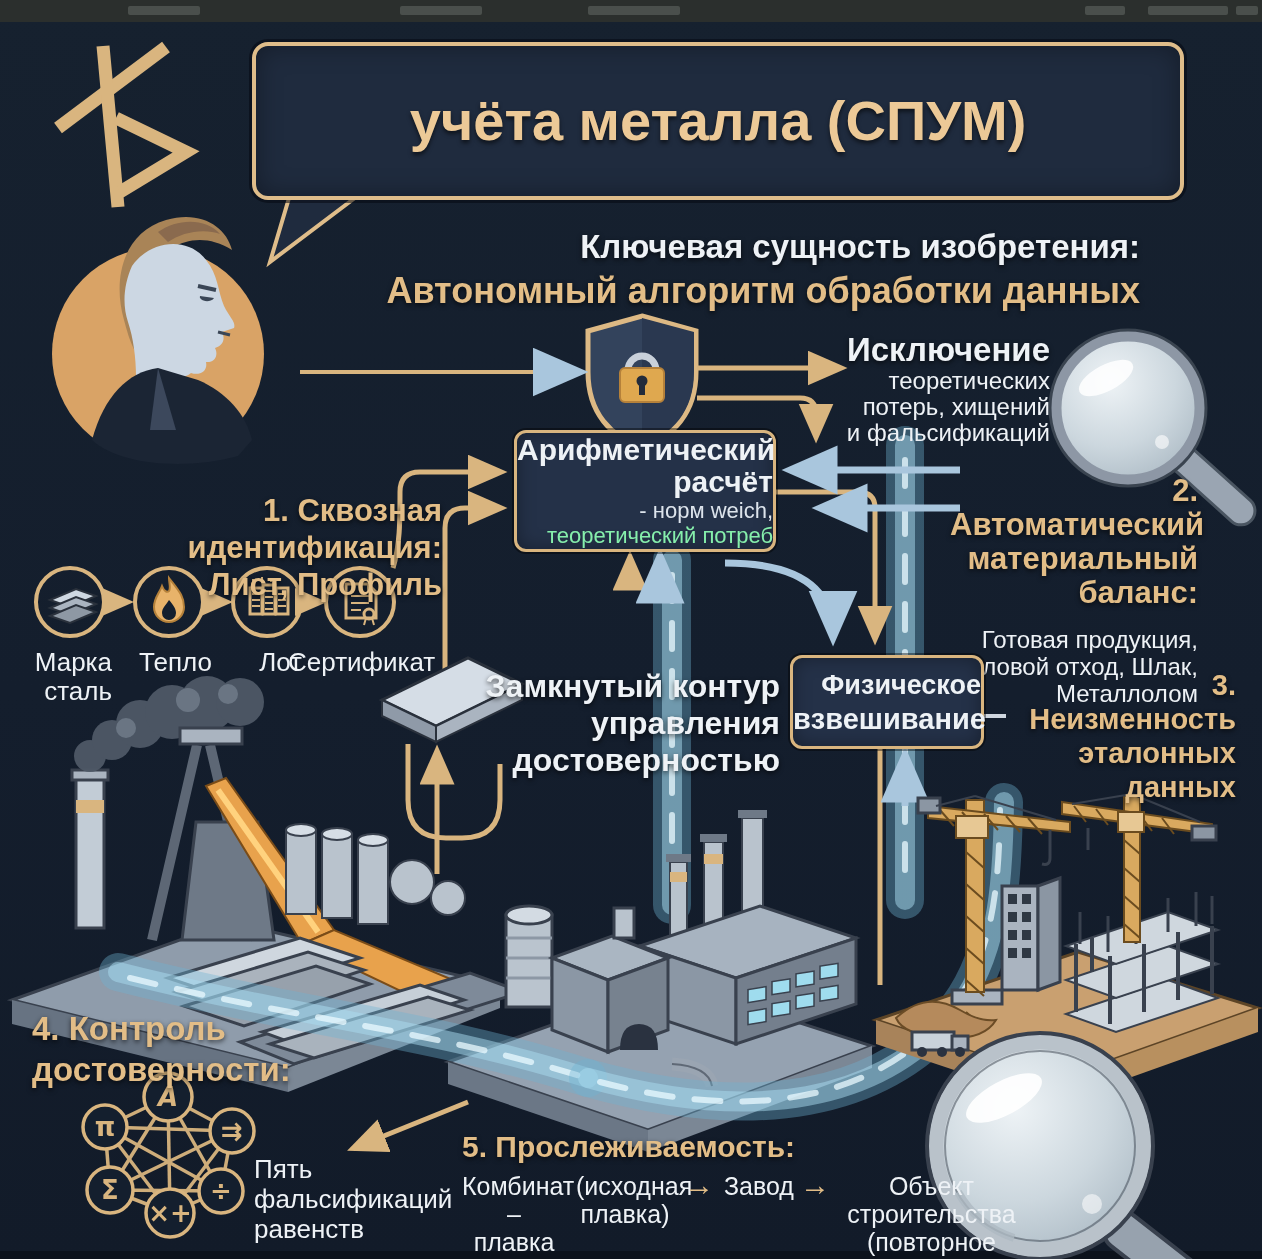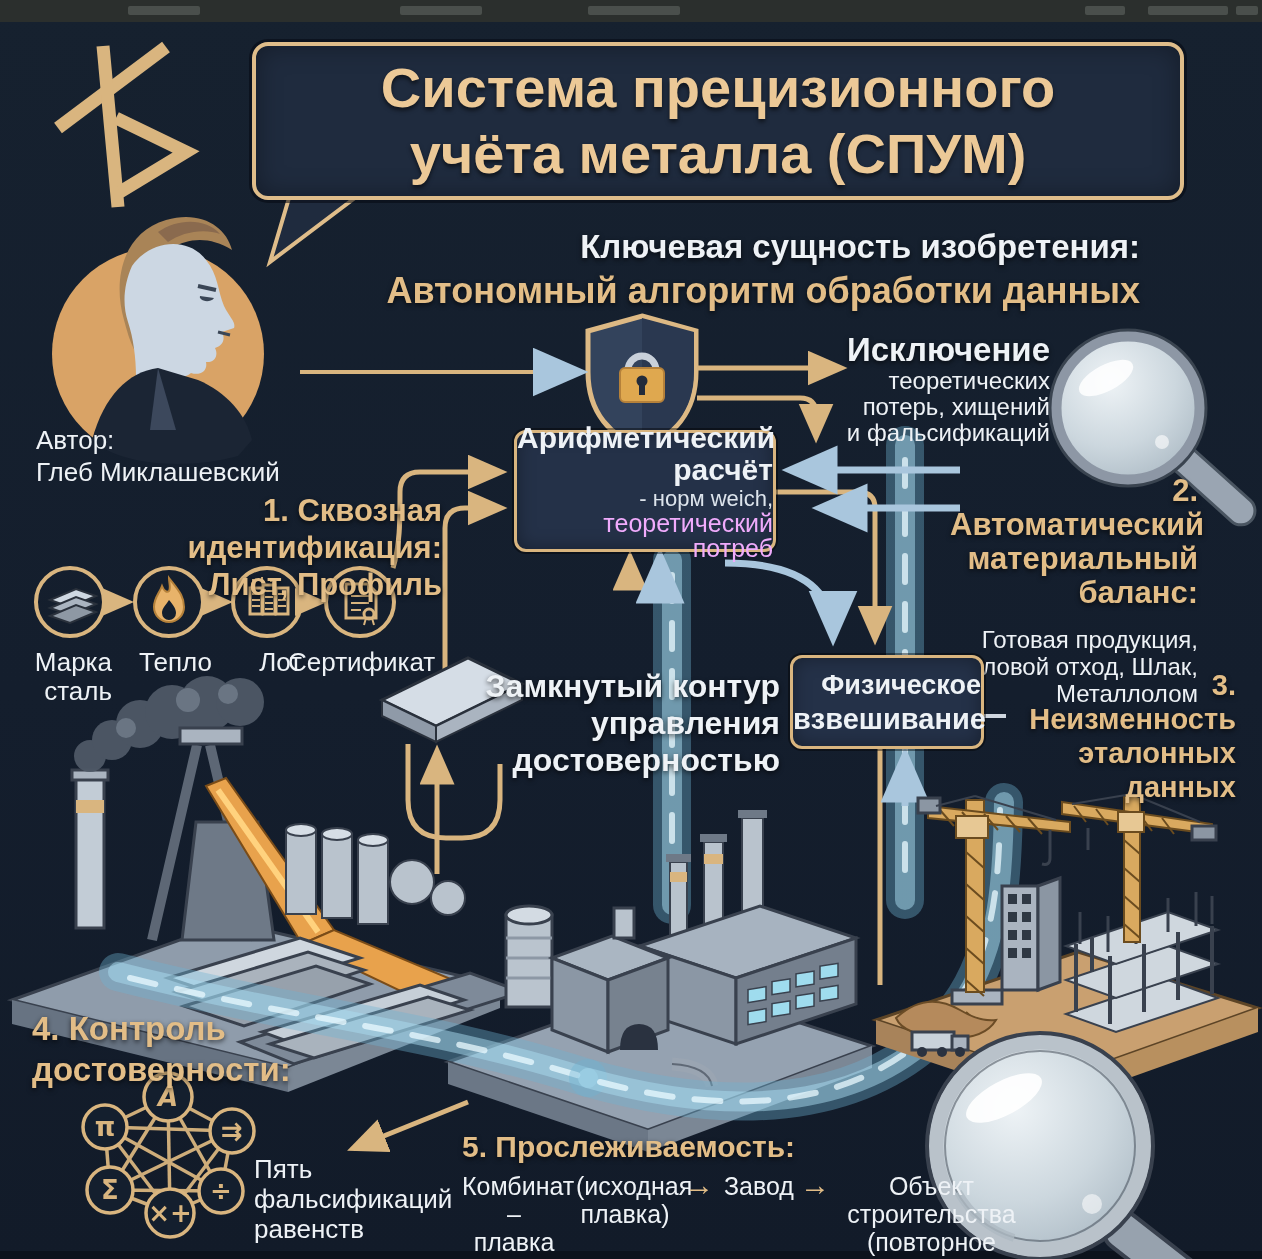--- a/index.html
+++ b/index.html
@@ -378,46 +378,41 @@
       <circle cx="1040" cy="1146" r="104" fill="url(#lens)" stroke="#b9c2ca" stroke-width="15"></circle>
       <circle cx="1040" cy="1146" r="113" fill="none" stroke="#39414e" stroke-width="4"></circle>
       <circle cx="1040" cy="1146" r="95" fill="none" stroke="#39414e" stroke-width="2" opacity=".5"></circle>
       <ellipse cx="1004" cy="1098" rx="42" ry="17" fill="#ffffff" opacity=".9" transform="rotate(-28 1004 1098)"></ellipse>
       <circle cx="1092" cy="1204" r="10" fill="#ffffff" opacity=".55"></circle>
       <path d="M958,1192 a100,100 0 0 0 56,46" stroke="#aeb9c2" stroke-width="8" fill="none" opacity=".8"></path>
     </g>
   </svg>
 
   <div class="bubble">
-    <div class="l">Система прецизионного</div>
     <div class="l">учёта металла (СПУМ)</div>
   </div>
 
   <div class="txt c" style="left:280px;top:226px;width:860px">
     <div class="white shadow" style="font-size:33px;font-weight:bold;line-height:42px">Ключевая сущность изобретения:</div>
     <div class="gold shadow" style="font-size:36px;line-height:46px">Автономный алгоритм обработки данных</div>
   </div>
 
-  <div class="txt" style="left:36px;top:424px;font-size:26px;line-height:32px">
-    <div class="white">Автор:</div>
-    <div class="white">Глеб Миклашевский</div>
-  </div>
 
   <div class="txt c" style="left:838px;top:332px;width:212px">
     <div class="white shadow" style="font-size:33px;font-weight:bold;line-height:36px">Исключение</div>
     <div class="white" style="font-size:24px;line-height:26px">теоретических</div>
     <div class="white" style="font-size:24px;line-height:26px">потерь, хищений</div>
     <div class="white" style="font-size:24px;line-height:26px">и фальсификаций</div>
   </div>
 
   <div class="panel c" style="left:514px;top:430px;width:256px;height:116px">
     <div class="white" style="font-size:30px;font-weight:bold;line-height:32px">Арифметический</div>
     <div class="white" style="font-size:30px;font-weight:bold;line-height:32px">расчёт</div>
     <div style="font-size:22px;line-height:25px;color:#dde4ec">- норм weich,</div>
-    <div style="font-size:25px;line-height:25px;color:#f0abfc">теоретический потреб</div>
+    <div style="font-size:22px;line-height:25px;color:#86efac">теоретический потреб</div>
   </div>
 
   <div class="txt c" style="left:22px;top:492px;width:420px">
     <div class="gold shadow" style="font-size:31px;line-height:37px">1. Сквозная идентификация:</div>
     <div class="gold shadow" style="font-size:31px;line-height:37px">Лист, Профиль</div>
   </div>
 
   <div class="txt c white" style="left:28px;top:648px;width:84px;font-size:26px;line-height:29px">
     <div>Марка</div>
     <div>сталь</div>

